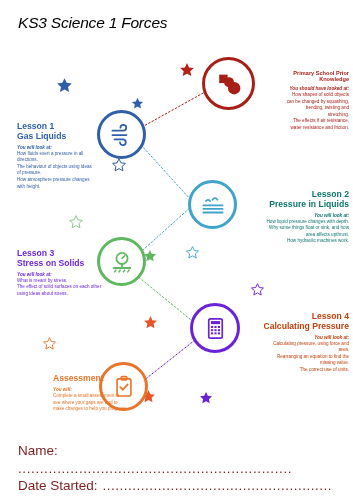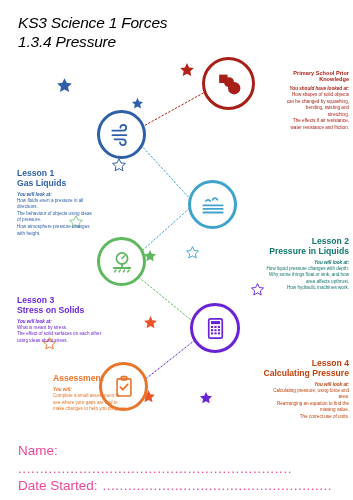--- a/index.html
+++ b/index.html
@@ -61,39 +61,39 @@
     font-weight: bold;
     font-style: italic;
     font-size: 4.6px;
     line-height: 1.35;
     margin-top: 3px;
   }
   .block .body {
     font-size: 4.6px;
     line-height: 1.42;
   }
-  .lesson-title { font-size: 8.6px; margin-top: 47px; }
+  .lesson-title { font-size: 8.6px; }
 
   .align-left  { text-align: left; }
   .align-right { text-align: right; }
 
   
   .c-red    { color: #a81f17; }
   .c-blue   { color: #2f5fa8; }
   .c-ltblue { color: #0f766e; }
   .c-green  { color: #6d28d9; }
   .c-purple { color: #c2410c; }
   .c-orange { color: #e8752a; }
 
   
   .star { position: absolute; }
   .star svg { display: block; }
 
   
-  .footer { position: absolute; left: 18px; color: #ec4899; }
+  .footer { position: absolute; left: 18px; color: #7f1d1d; }
   .field-row {
     display: flex;
     align-items: baseline;
     font-size: 13.5px;
     white-space: nowrap;
   }
   .field-label { font-size: 13.5px; }
   .dots {
     font-size: 13.5px;
     letter-spacing: 0.5px;
@@ -107,21 +107,20 @@
     display: block;
   }
 </style>
 </head>
 <body>
 
 <div id="page">
 
   <div class="header">
     <span class="line">KS3 Science 1 Forces</span>
-    <span class="line">1.3.4 Pressure</span>
   </div>
 
   <svg id="connectors" viewBox="0 0 353 500" xmlns="http://www.w3.org/2000/svg">
 
     <line x1="142" y1="127" x2="205" y2="92" stroke="#a81f17" stroke-width="1" stroke-dasharray="1.6 2.2" stroke-linecap="round"></line>
 
     <line x1="141" y1="145" x2="191" y2="200" stroke="#3fa3cc" stroke-width="1" stroke-dasharray="1.6 2.2" stroke-linecap="round"></line>
 
     <line x1="192" y1="206" x2="134" y2="258" stroke="#3fa3cc" stroke-width="1" stroke-dasharray="1.6 2.2" stroke-linecap="round"></line>
 

